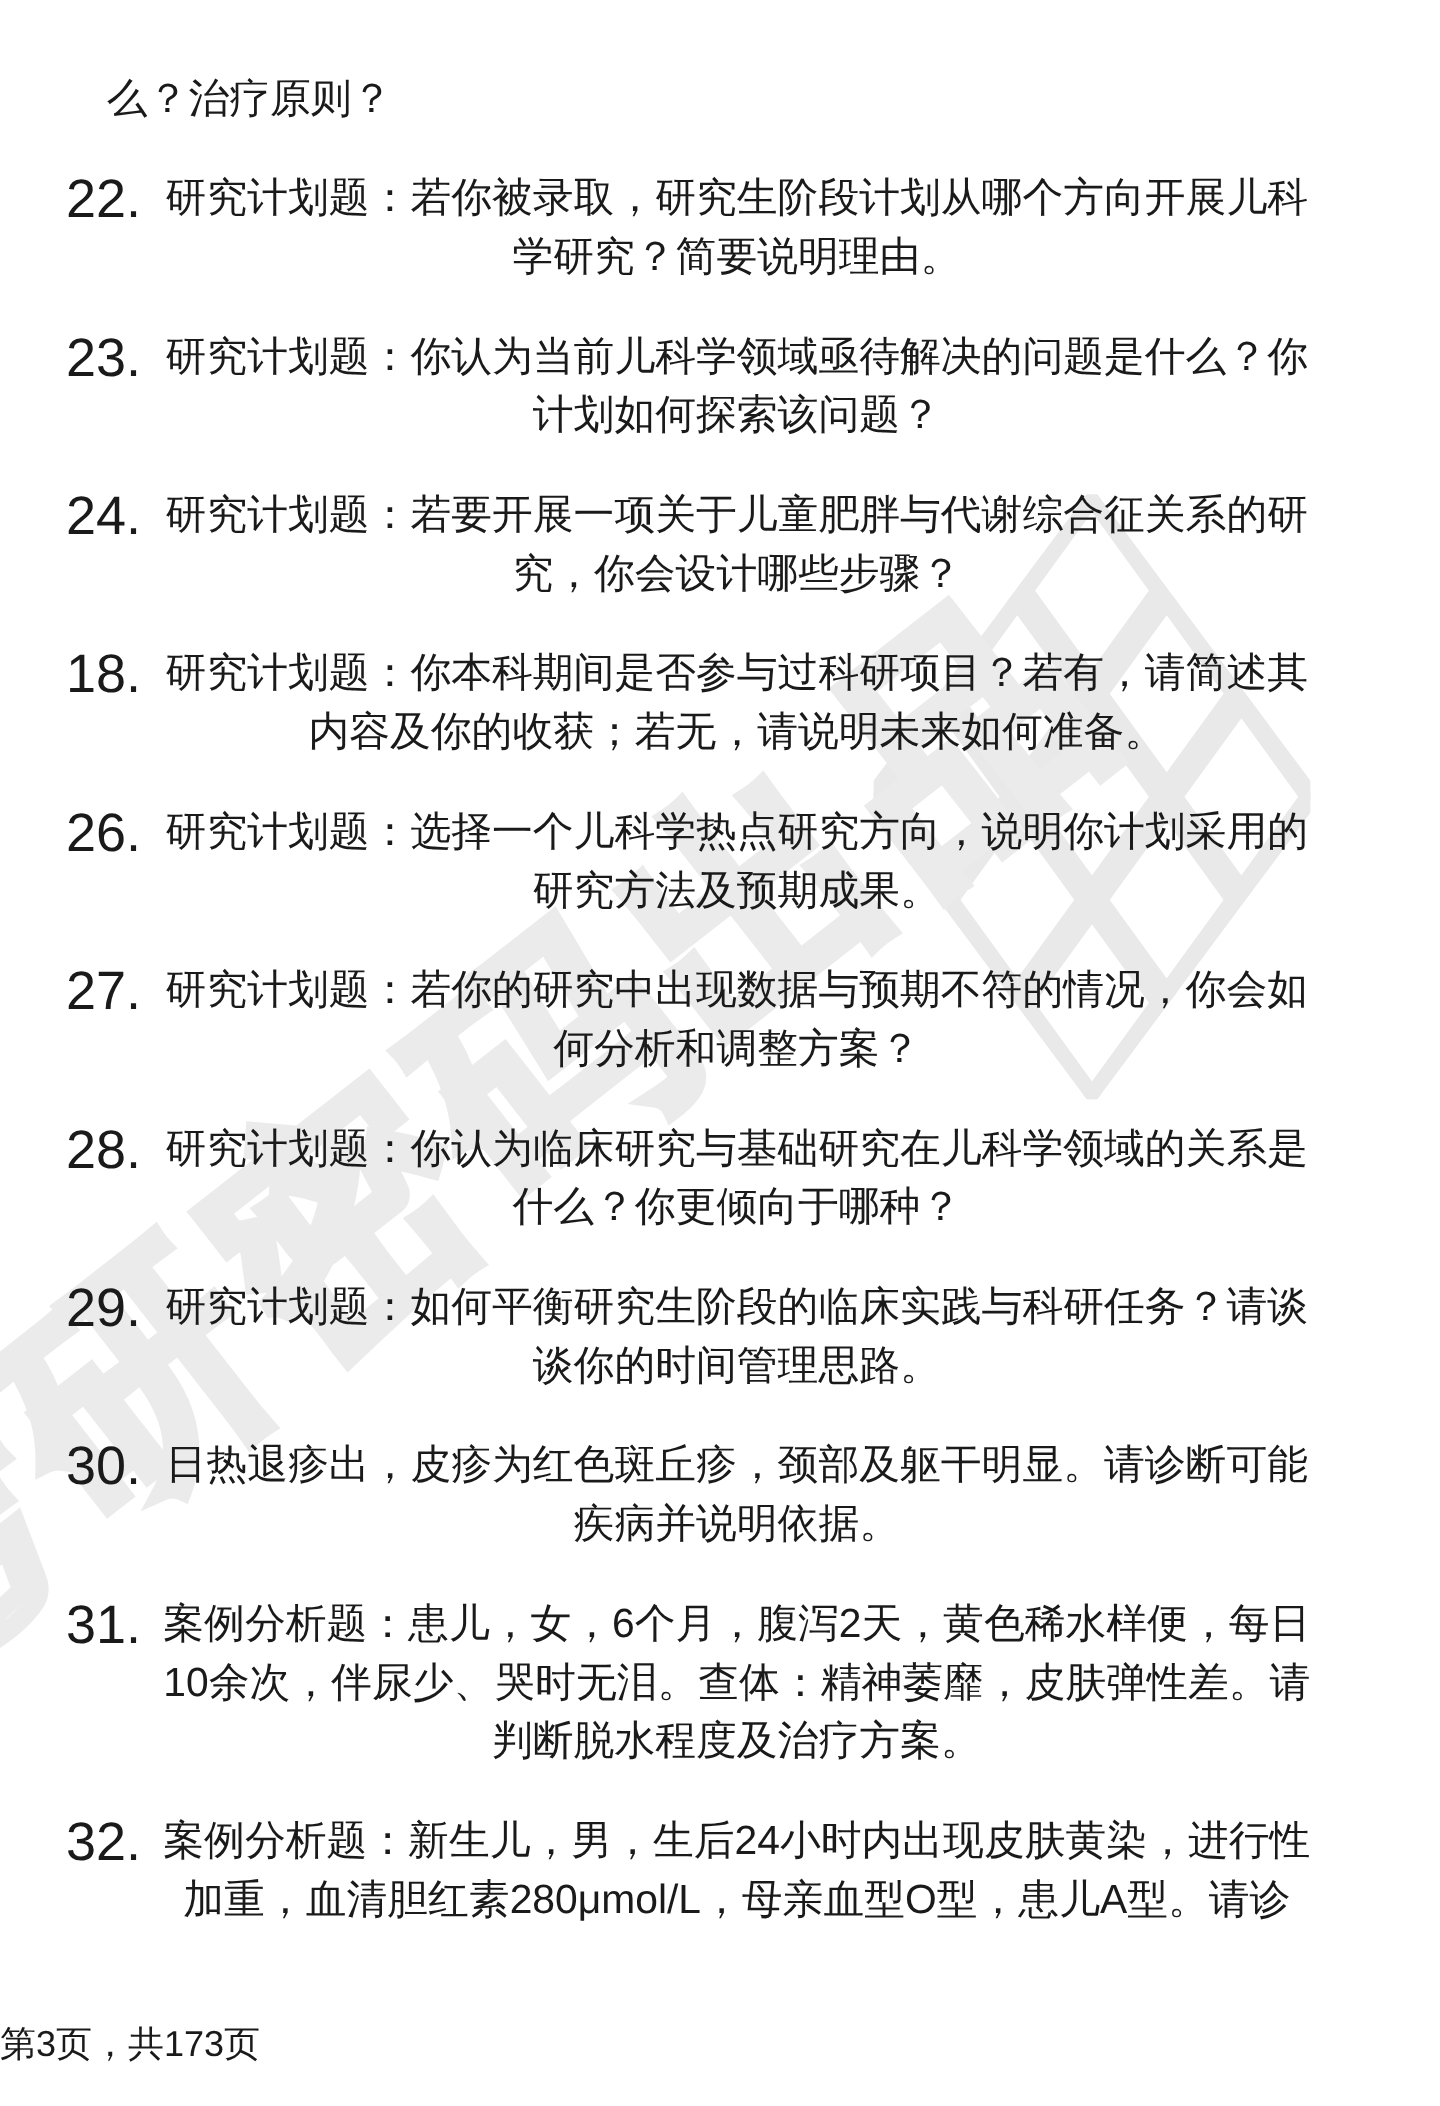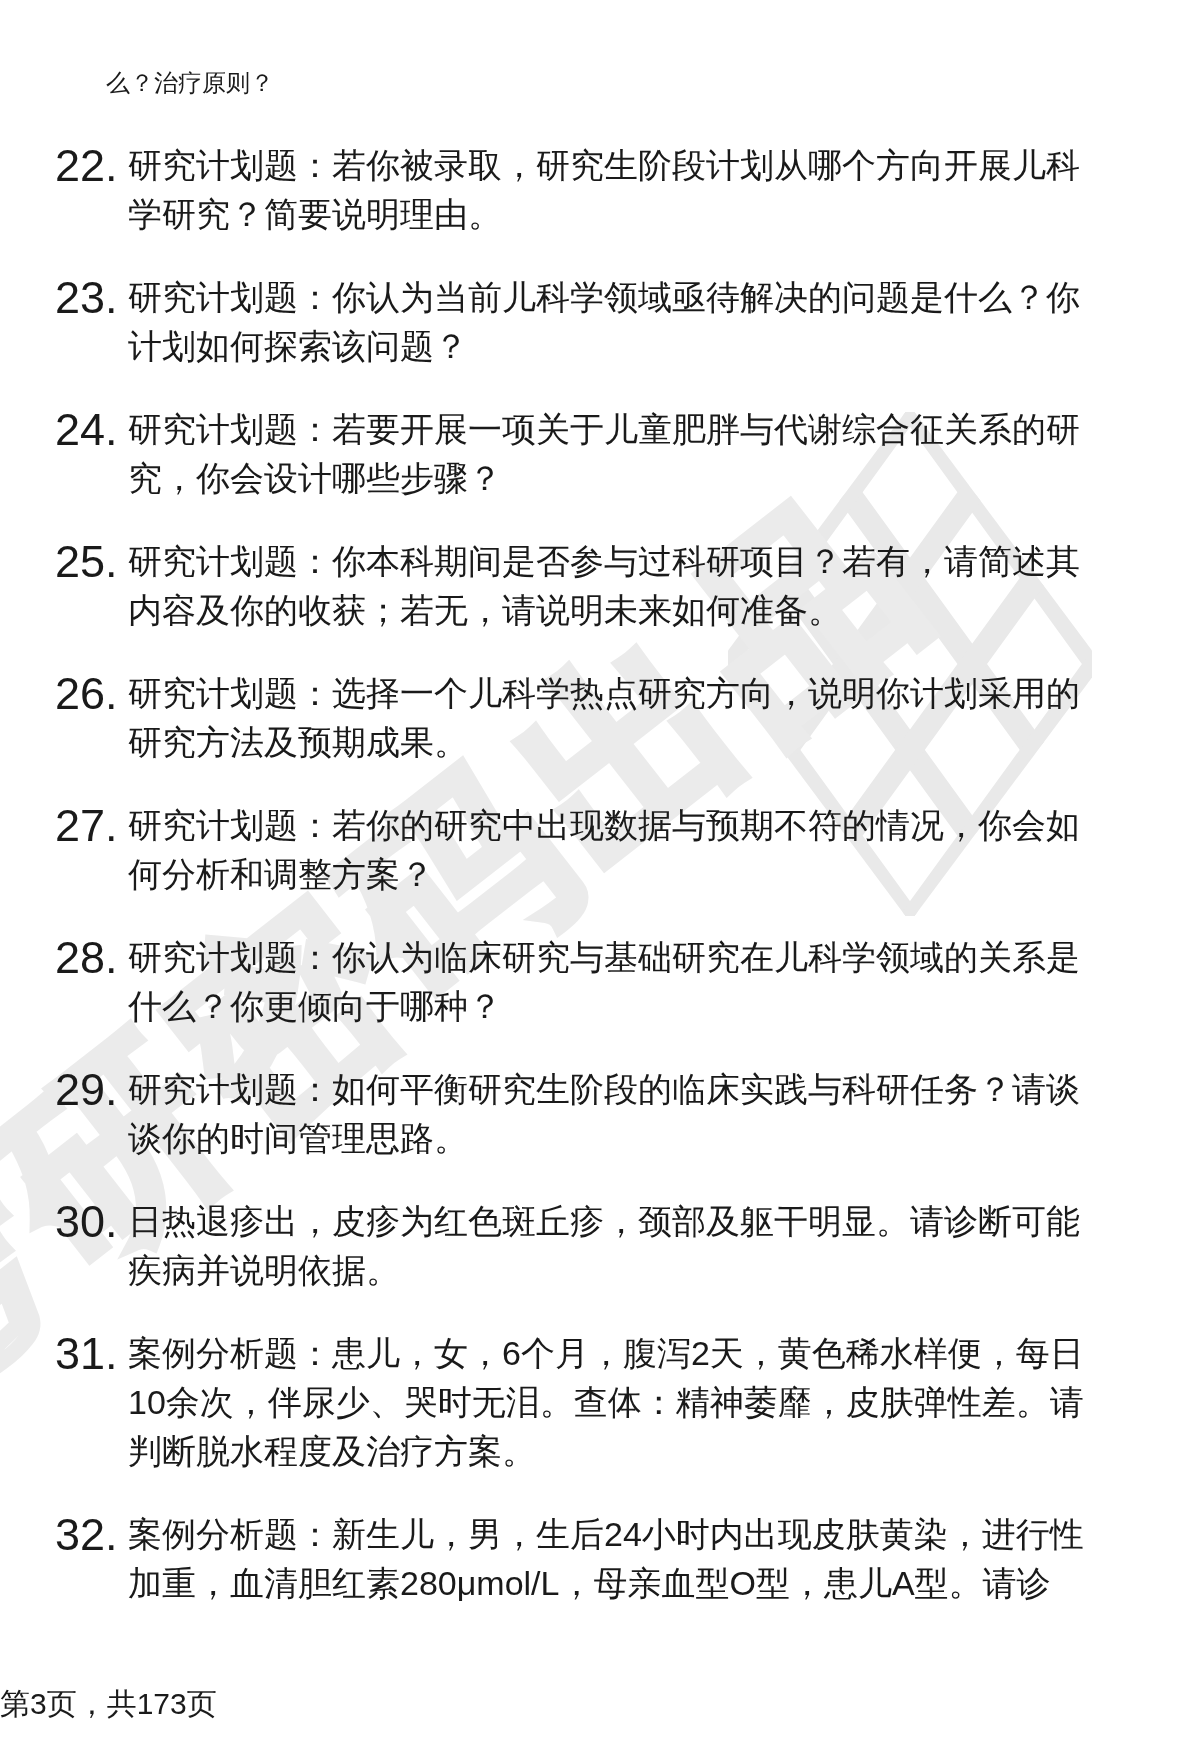--- a/index.html
+++ b/index.html
@@ -23,24 +23,24 @@
     font-size:205px;
     font-weight:bold;
     letter-spacing:14px;
     color:#ebebeb;
     -webkit-text-stroke:10px #ebebeb;
     -webkit-text-fill-color:#ffffff;
   }
   .wm-lattice{position:absolute;left:728px;top:412px;}
   
   .content{position:relative;z-index:1;padding:58px 100px 0 55px;}
-  .cont-line{margin-left:51px;font-size:24px;line-height:49px;}
+  .cont-line{margin-left:34px;font-size:34px;line-height:49px;}
   .question{display:flex;margin-top:34px;}
   .qnum{width:73px;flex:0 0 73px;font-size:45px;line-height:49px;}
-  .qbody{flex:1;}
+  .qbody{flex:1;text-align:center;}
   .qline{font-size:34px;line-height:49px;white-space:nowrap;}
   .footer{
     position:absolute;left:0;right:0;top:1686px;
     font-size:30px;line-height:36px;z-index:1;
   }
 </style>
 </head>
 <body>
 
 <div class="page">
@@ -80,21 +80,21 @@
         </div>
       </div>
       <div class="question">
         <div class="qnum">24.</div>
         <div class="qbody">
           <div class="qline">研究计划题：若要开展一项关于儿童肥胖与代谢综合征关系的研</div>
           <div class="qline">究，你会设计哪些步骤？</div>
         </div>
       </div>
       <div class="question">
-        <div class="qnum">25.</div>
+        <div class="qnum">18.</div>
         <div class="qbody">
           <div class="qline">研究计划题：你本科期间是否参与过科研项目？若有，请简述其</div>
           <div class="qline">内容及你的收获；若无，请说明未来如何准备。</div>
         </div>
       </div>
       <div class="question">
         <div class="qnum">26.</div>
         <div class="qbody">
           <div class="qline">研究计划题：选择一个儿科学热点研究方向，说明你计划采用的</div>
           <div class="qline">研究方法及预期成果。</div>

